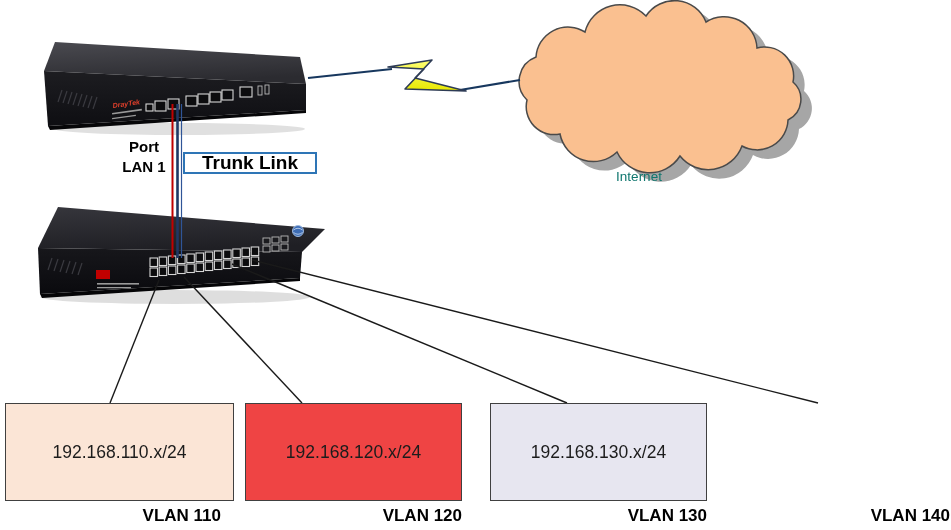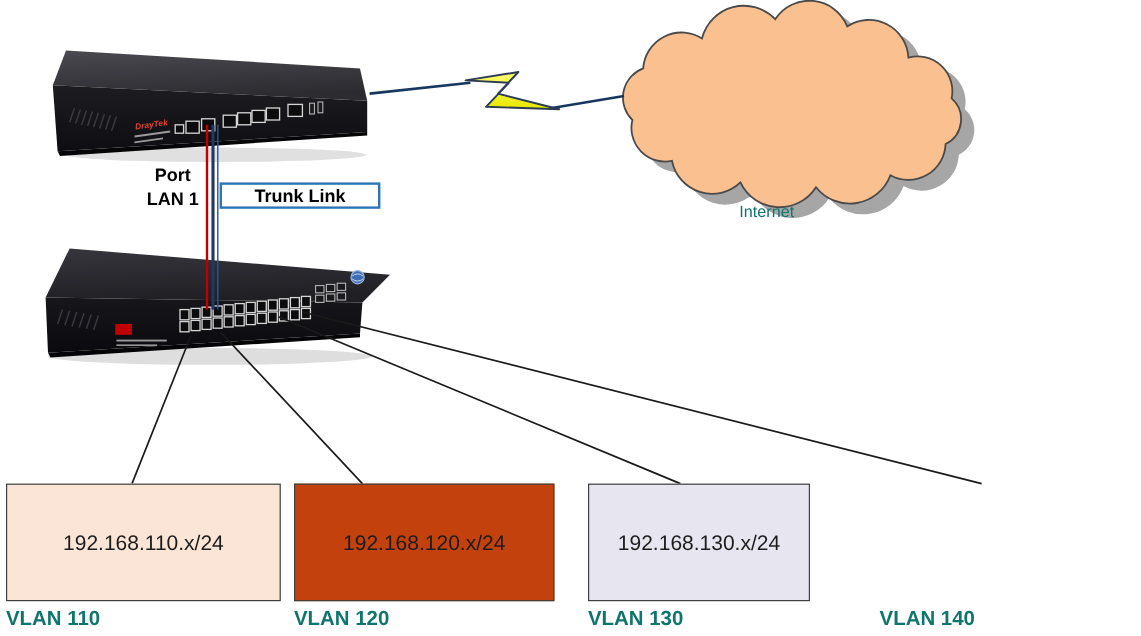--- a/index.html
+++ b/index.html
@@ -2,26 +2,26 @@
 <html style="--cloud-fill: #FAC090; --cloud-shadow: #A6A6A6; --bolt-fill: #F7F70A; --bolt-stroke: #2D3B55; --wan-line: #17375E; --trunk-red: #C00000; --trunk-blue: #1F3864; --trunk-box-border: #2E75B6; --connector-line: #1a1a1a; --box-border: #404040;"><head>
 <meta charset="utf-8">
 <style>
   html,body{margin:0;padding:0;background:#ffffff;}
   .canvas{position:relative;width:951px;height:530px;background:#ffffff;
           font-family:"Liberation Sans",sans-serif;overflow:hidden;}
   svg.layer{position:absolute;left:0;top:0;}
   .vlan-box{position:absolute;top:403px;height:98px;border:1.4px solid #404040;
             box-sizing:border-box;display:flex;align-items:center;justify-content:center;
             font-size:17.5px;color:#1c1c1c;}
-  .vlan-label{position:absolute;top:506px;height:22px;text-align:left;
-              font-size:17px;font-weight:bold;color:#0f766e;}
+  .vlan-label{position:absolute;top:506px;height:22px;text-align:right;
+              font-size:17px;font-weight:bold;color:#000000;}
   .trunk-box{position:absolute;left:183px;top:152px;width:134px;height:22px;
              box-sizing:border-box;background:#ffffff;border:2px solid var(--trunk-box-border,#2E75B6);
              display:flex;align-items:center;justify-content:center;
-             font-size:15px;font-weight:bold;color:#000;}
+             font-size:19px;font-weight:bold;color:#000;}
   .port-label{position:absolute;left:109px;top:137px;width:70px;text-align:center;
               font-size:15px;font-weight:bold;line-height:1.35;color:#000;}
   .internet-label{position:absolute;left:579px;top:169px;width:120px;text-align:center;
                   font-size:13.5px;color:#0f766e;}
   .cloud-shadow{fill:var(--cloud-shadow,#A6A6A6);}
   .cloud-body{fill:var(--cloud-fill,#FAC090);stroke:#4a4a4a;stroke-width:1.5;}
   .bolt{fill:url(#boltGrad);stroke:var(--bolt-stroke,#2D3B55);stroke-width:1.6;stroke-linejoin:round;}
   .wan{stroke:var(--wan-line,#17375E);stroke-width:2.2;fill:none;}
   .trunk-red{stroke:var(--trunk-red,#C00000);stroke-width:2;}
   .trunk-blue{stroke:var(--trunk-blue,#1F3864);stroke-width:2.6;}
@@ -176,24 +176,24 @@
 
   <div class="trunk-box">
     <span>Trunk Link</span>
   </div>
 
   <div class="internet-label">Internet</div>
 
   <div class="vlan-box" style="left: 5px; width: 229px; background-color: rgb(251, 229, 214); justify-content: center;">
     <span>192.168.110.x/24</span>
   </div>
-  <div class="vlan-box" style="left: 245px; width: 217px; background-color: #c2410c;">
+  <div class="vlan-box" style="left: 245px; width: 217px; background-color: #ef4444;">
     <span>192.168.120.x/24</span>
   </div>
-  <div class="vlan-box" style="left: 490px; width: 185px; background-color: rgb(231, 230, 240);">
+  <div class="vlan-box" style="left: 490px; width: 217px; background-color: rgb(231, 230, 240);">
     <span>192.168.130.x/24</span>
   </div>
 
   <div class="vlan-label" style="left:5px;width:216px;">VLAN 110</div>
   <div class="vlan-label" style="left:245px;width:217px;">VLAN 120</div>
   <div class="vlan-label" style="left:490px;width:217px;">VLAN 130</div>
   <div class="vlan-label" style="left:733px;width:217px;">VLAN 140</div>
 
 </div>
 

